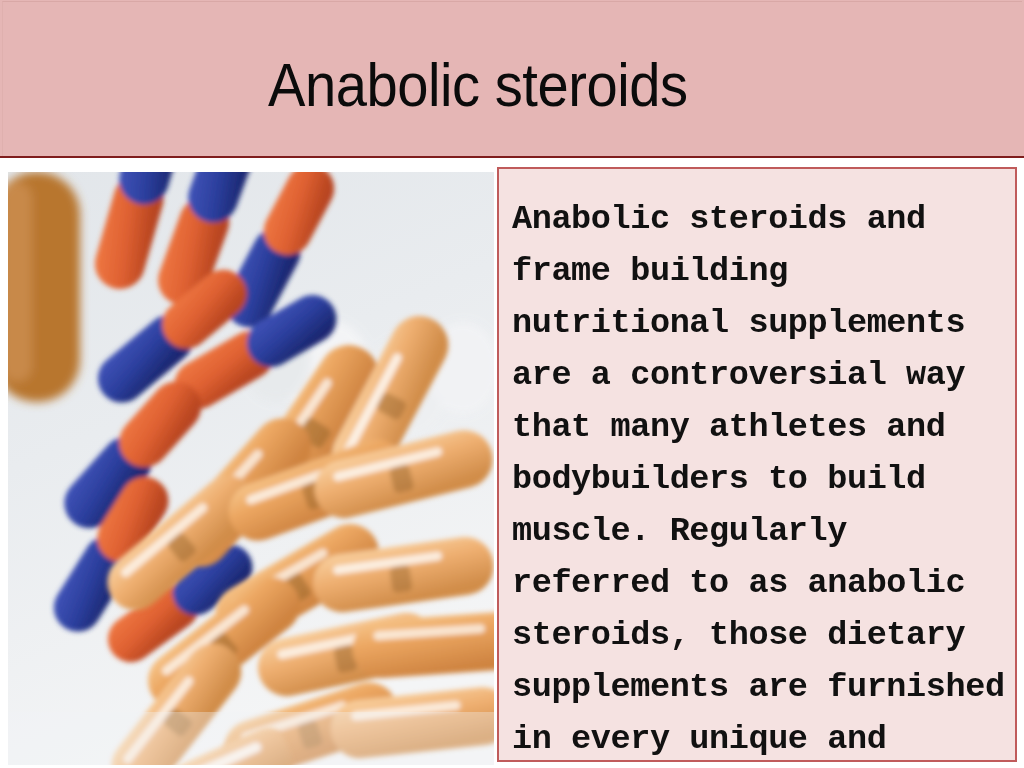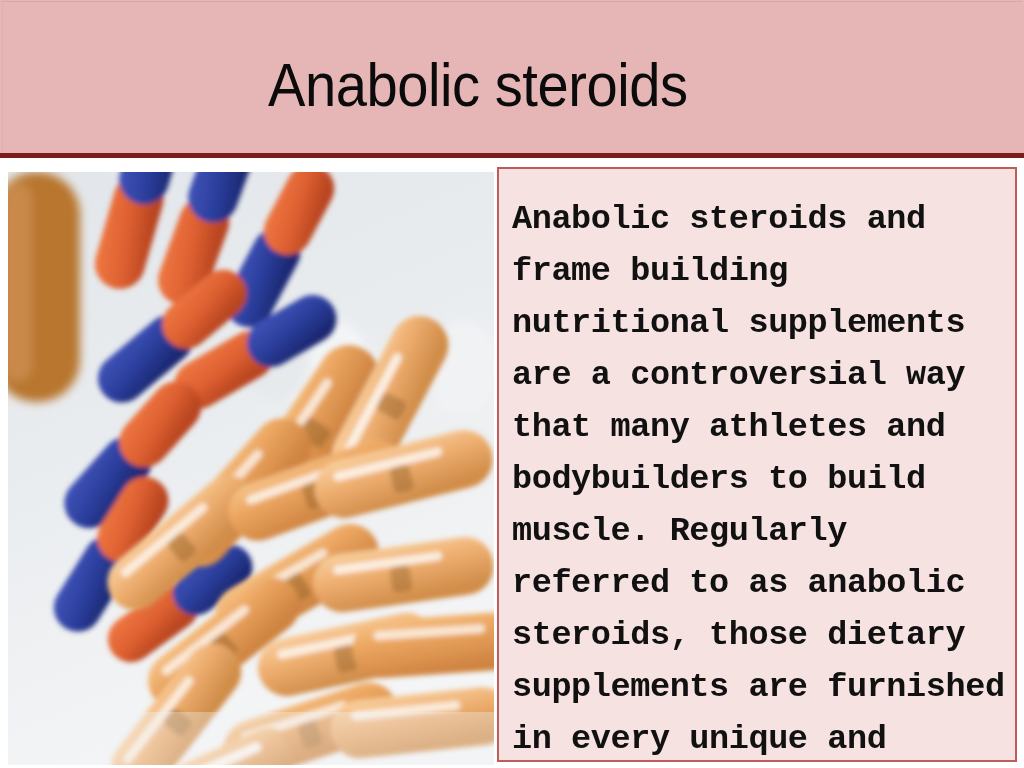--- a/index.html
+++ b/index.html
@@ -25,21 +25,21 @@
 
   
   .title-band {
     position: absolute;
     left: 0;
     top: 0;
     width: 1024px;
     height: 158px;
     background: #e5b6b5;
     box-sizing: border-box;
-    border-bottom: 5px solid #7f1d1d;
+    border-bottom: 2px solid #7f1d1d;
   }
   .title-band::before {
     content: "";
     position: absolute;
     left: 2px;
     top: 1px;
     right: 2px;
     bottom: 0;
     border-left: 1px solid #dfb0ae;
     border-top: 1px solid #d9a8a6;

